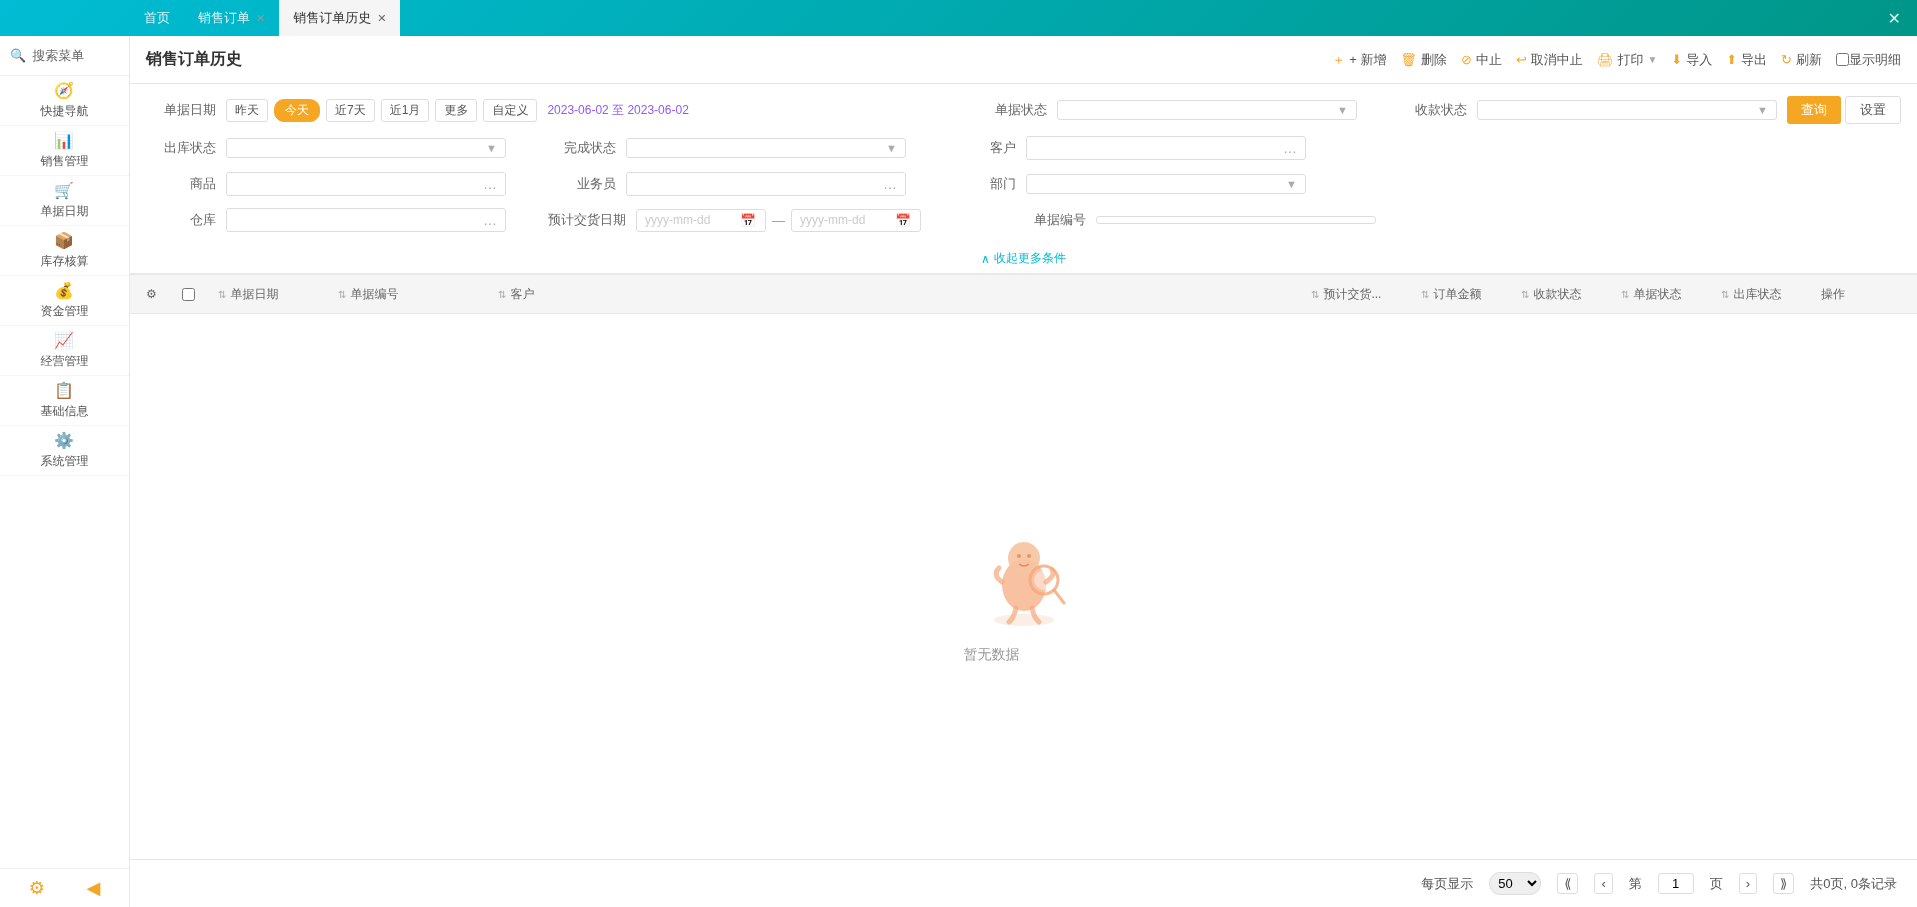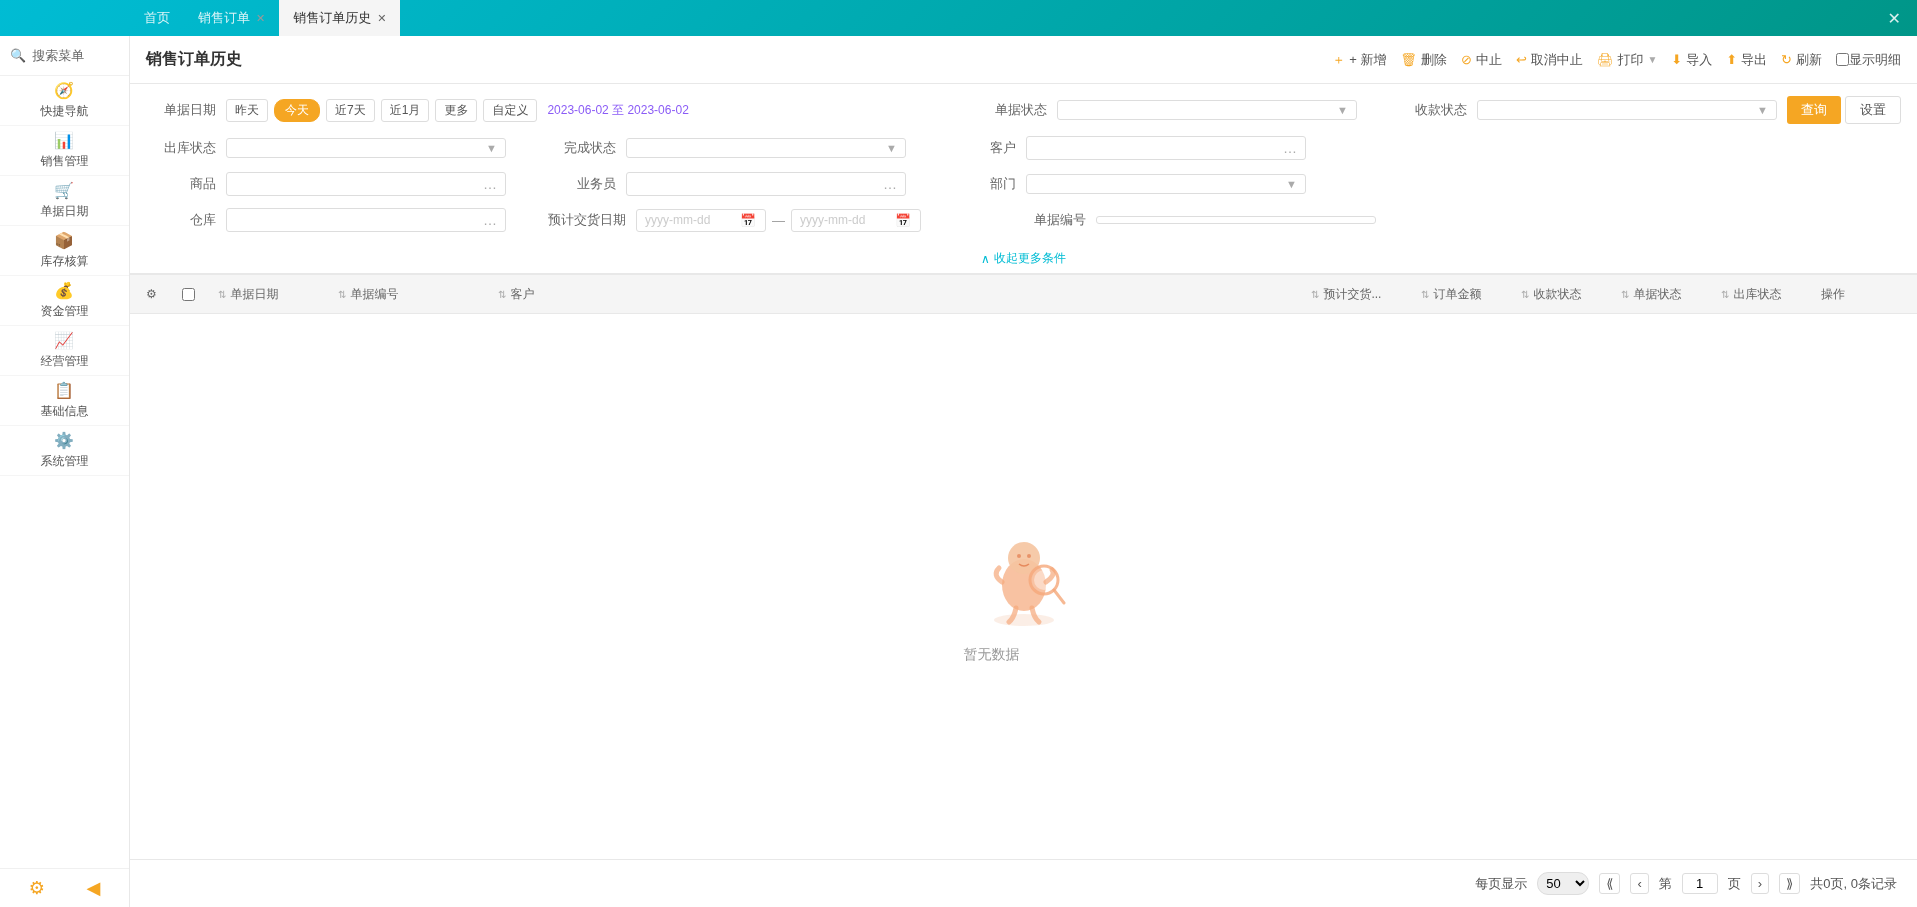--- a/index.html
+++ b/index.html
@@ -58,21 +58,21 @@
     
     .table-container { flex: 1; background: #fff; overflow: hidden; display: flex; flex-direction: column; margin: 0; }
     .table-header { display: flex; align-items: center; background: #f5f5f5; border-bottom: 1px solid #e8e8e8; border-top: 1px solid #e8e8e8; padding: 0 16px; height: 40px; flex-shrink: 0; }
     .th { display: flex; align-items: center; gap: 4px; font-size: 12px; color: #666; font-weight: normal; white-space: nowrap; }
     .th-sort { color: #aaa; font-size: 10px; }
     .table-body { flex: 1; display: flex; align-items: center; justify-content: center; flex-direction: column; }
     .empty-state { display: flex; flex-direction: column; align-items: flex-start; gap: 16px; }
     .empty-text { color: #999; font-size: 14px; }
 
     
-    .pagination { height: 48px; background: #fff; border-top: 1px solid #e8e8e8; display: flex; align-items: center; justify-content: flex-end; padding: 0 20px; gap: 10px; flex-shrink: 0; font-size: 13px; color: #555; }
+    .pagination { height: 48px; background: #fff; border-top: 1px solid #e8e8e8; display: flex; align-items: center; justify-content: flex-end; padding: 0 20px; gap: 16px; flex-shrink: 0; font-size: 13px; color: #555; }
     .page-size-select { border: 1px solid #ddd; border-radius: 11px; padding: 2px 4px; font-size: 13px; }
     .page-btn { border: 1px solid #ddd; border-radius: 3px; padding: 2px 6px; cursor: pointer; background: #fff; color: #555; font-size: 13px; }
     .page-input { border: 1px solid #ddd; border-radius: 3px; padding: 2px 4px; width: 36px; text-align: center; font-size: 13px; }
 
     
     .col-settings { width: 36px; flex-shrink: 0; }
     .col-check { width: 36px; flex-shrink: 0; }
     .col-date { width: 120px; flex-shrink: 0; }
     .col-no { width: 160px; flex-shrink: 0; }
     .col-customer { flex: 1; }

